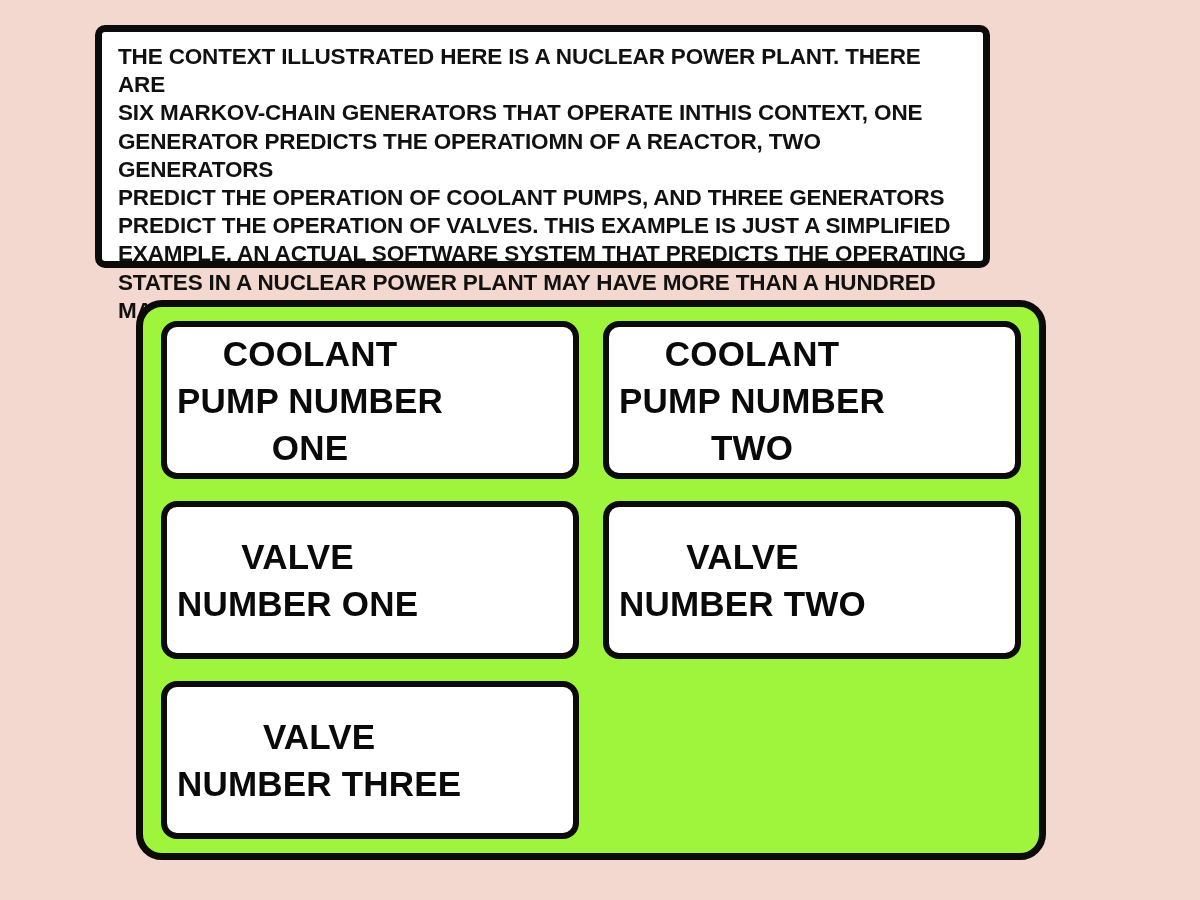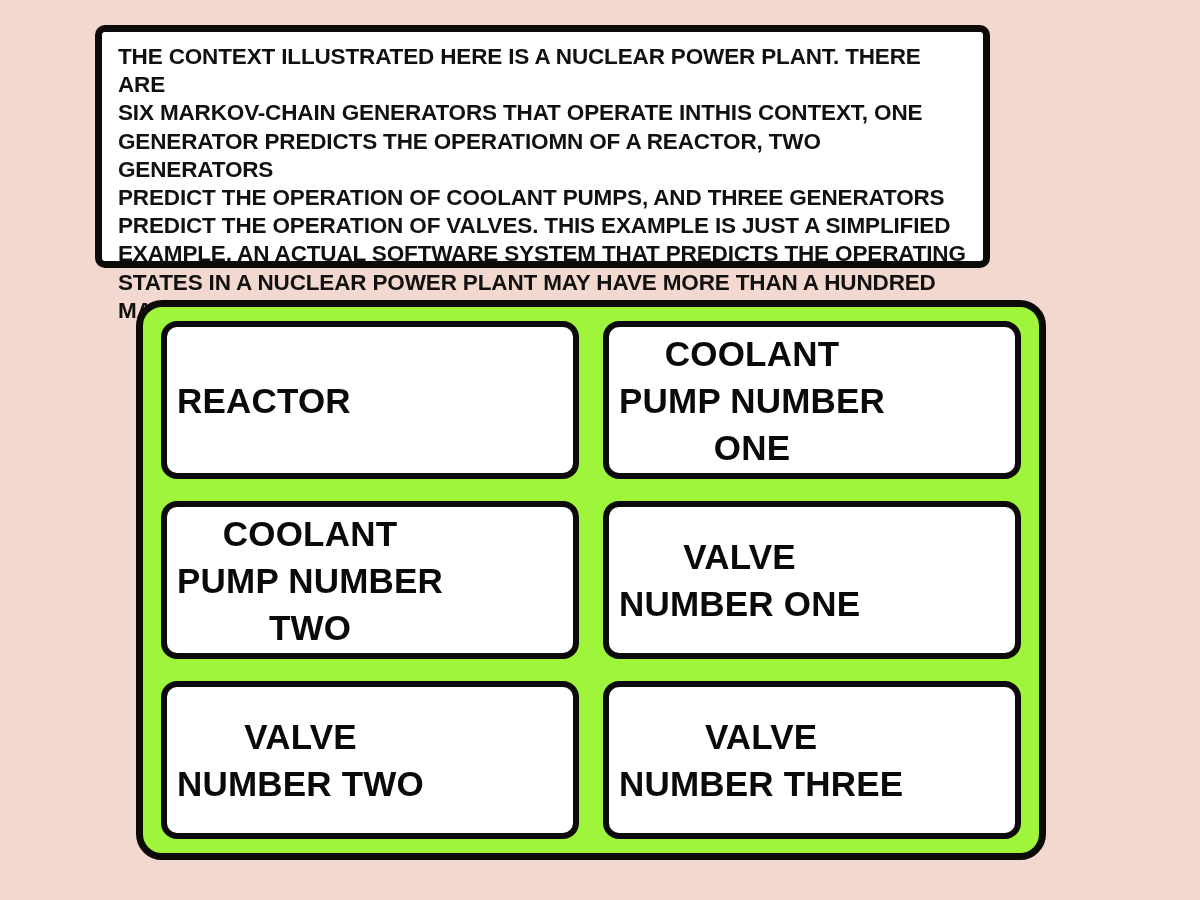--- a/index.html
+++ b/index.html
@@ -104,23 +104,20 @@
 PREDICT THE OPERATION OF COOLANT PUMPS, AND THREE GENERATORS
 PREDICT THE OPERATION OF VALVES. THIS EXAMPLE IS JUST A SIMPLIFIED
 EXAMPLE, AN ACTUAL SOFTWARE SYSTEM THAT PREDICTS THE OPERATING
 STATES IN A NUCLEAR POWER PLANT MAY HAVE MORE THAN A HUNDRED
 MARKOV-CHAIN GENERATORS IN IT.</p>
   </div>
 
   <div id="generators-container">
     <div id="generators-grid">
 
-      <div class="generator-box">
-        <span class="generator-label">REACTOR</span>
-      </div>
 
       <div class="generator-box">
         <span class="generator-label">COOLANT
 PUMP NUMBER
 ONE</span>
       </div>
 
       <div class="generator-box">
         <span class="generator-label">COOLANT
 PUMP NUMBER

